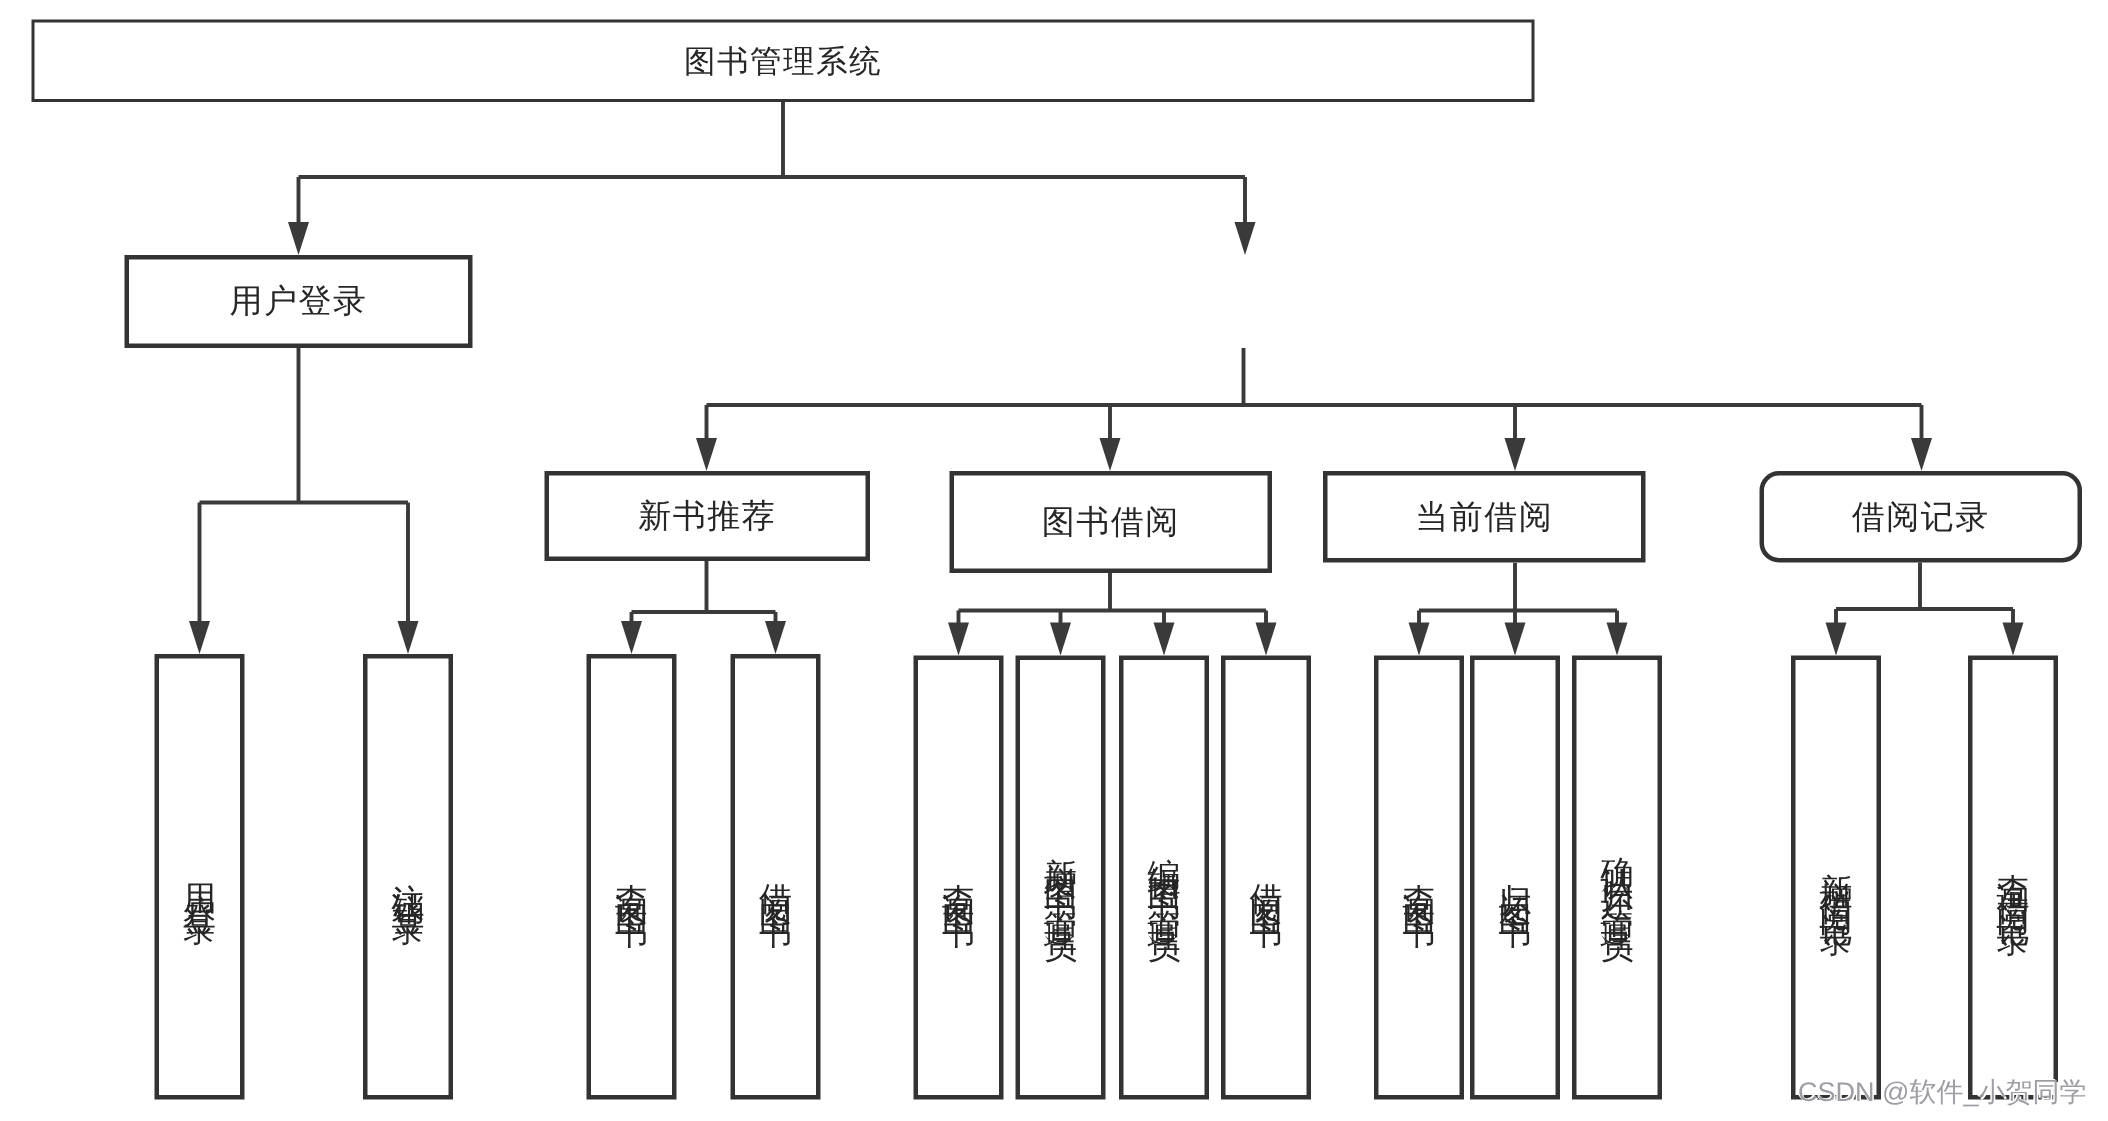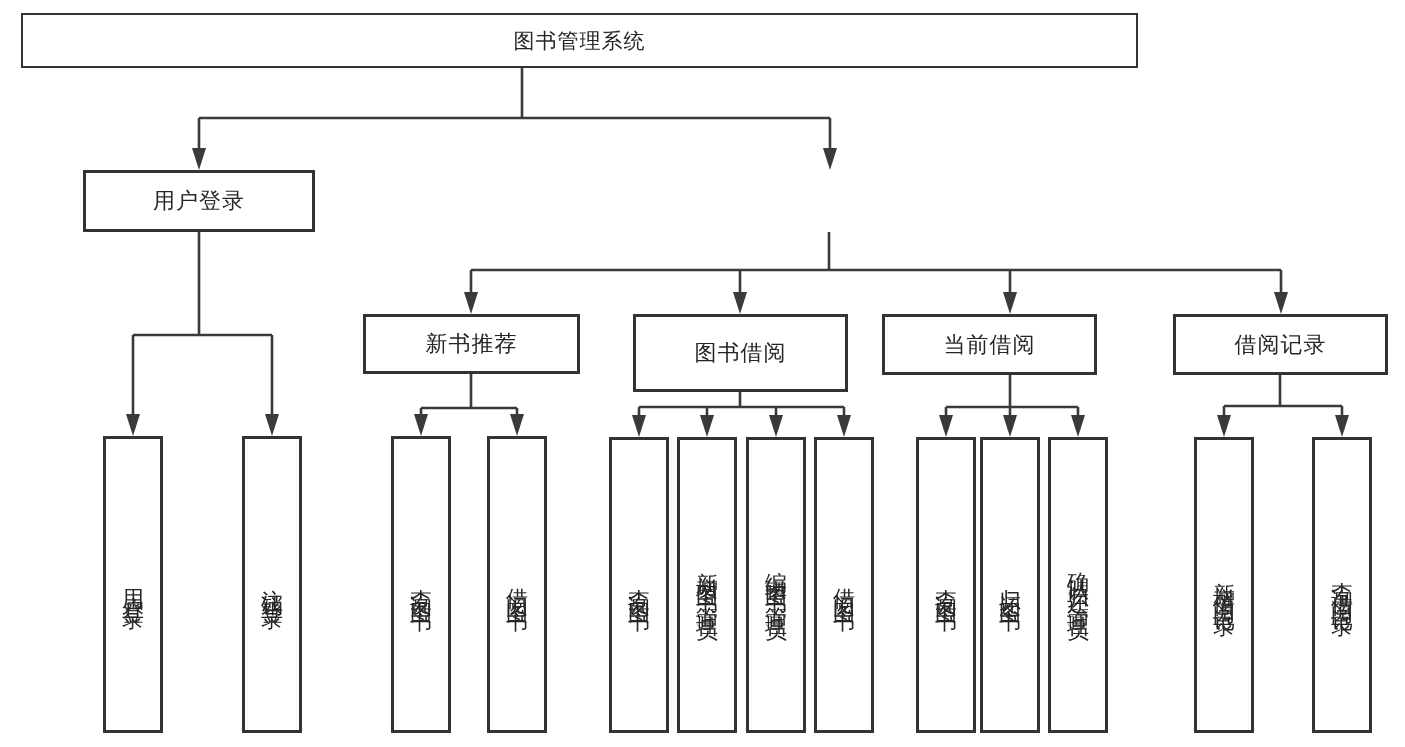--- a/index.html
+++ b/index.html
@@ -87,38 +87,38 @@
       <polygon points="769,415 783,415 776,437"></polygon>
       <polygon points="837,415 851,415 844,437"></polygon>
       <polygon points="939,415 953,415 946,437"></polygon>
       <polygon points="1003,415 1017,415 1010,437"></polygon>
       <polygon points="1071,415 1085,415 1078,437"></polygon>
       <polygon points="1217,415 1231,415 1224,437"></polygon>
       <polygon points="1335,415 1349,415 1342,437"></polygon>
     </g>
   </svg>
 
-  <div class="node hbox root" style="left:21px; top:13px; width:1117px; height:55px;justify-content:center;">
+  <div class="node hbox root" style="left:21px; top:13px; width:1002px; height:55px;justify-content:center;">
     <span>图书管理系统</span>
   </div>
 
   <div class="node hbox" style="left:83px; top:170px; width:232px; height:62px;">
     <span>用户登录</span>
   </div>
 
   <div class="node hbox" style="left:363px; top:314px; width:217px; height:60px;">
     <span>新书推荐</span>
   </div>
-  <div class="node hbox" style="left:633px; top:314px; width:215px; height:78px;">
+  <div class="node hbox" style="left:633px; top:314px; width:215px; height:68px;">
     <span>图书借阅</span>
   </div>
   <div class="node hbox" style="left:882px; top:314px; width:215px; height:61px;">
     <span>当前借阅</span>
   </div>
-  <div class="node hbox" style="left:1173px; top:314px; width:215px; height:61px;">
+  <div class="node hbox" style="left:1173px; top:314px; width:215px; height:61px;border-radius:13px;">
     <span>借阅记录</span>
   </div>
 
   <div class="node vbox" style="left:103px; top:436px; width:60px; height:297px;">
     <span>用户登录</span>
   </div>
   <div class="node vbox" style="left:242px; top:436px; width:60px; height:297px;">
     <span>注销登录</span>
   </div>
 
@@ -152,14 +152,15 @@
     <span>确认归还（管理员）</span>
   </div>
 
   <div class="node vbox" style="left:1194px; top:437px; width:60px; height:296px;">
     <span>新增借阅记录</span>
   </div>
   <div class="node vbox" style="left:1312px; top:437px; width:60px; height:296px;">
     <span>查询借阅记录</span>
   </div>
 
+  <div class="watermark">CSDN @软件_小贺同学</div>
 
 </div>
 
 </body></html>

